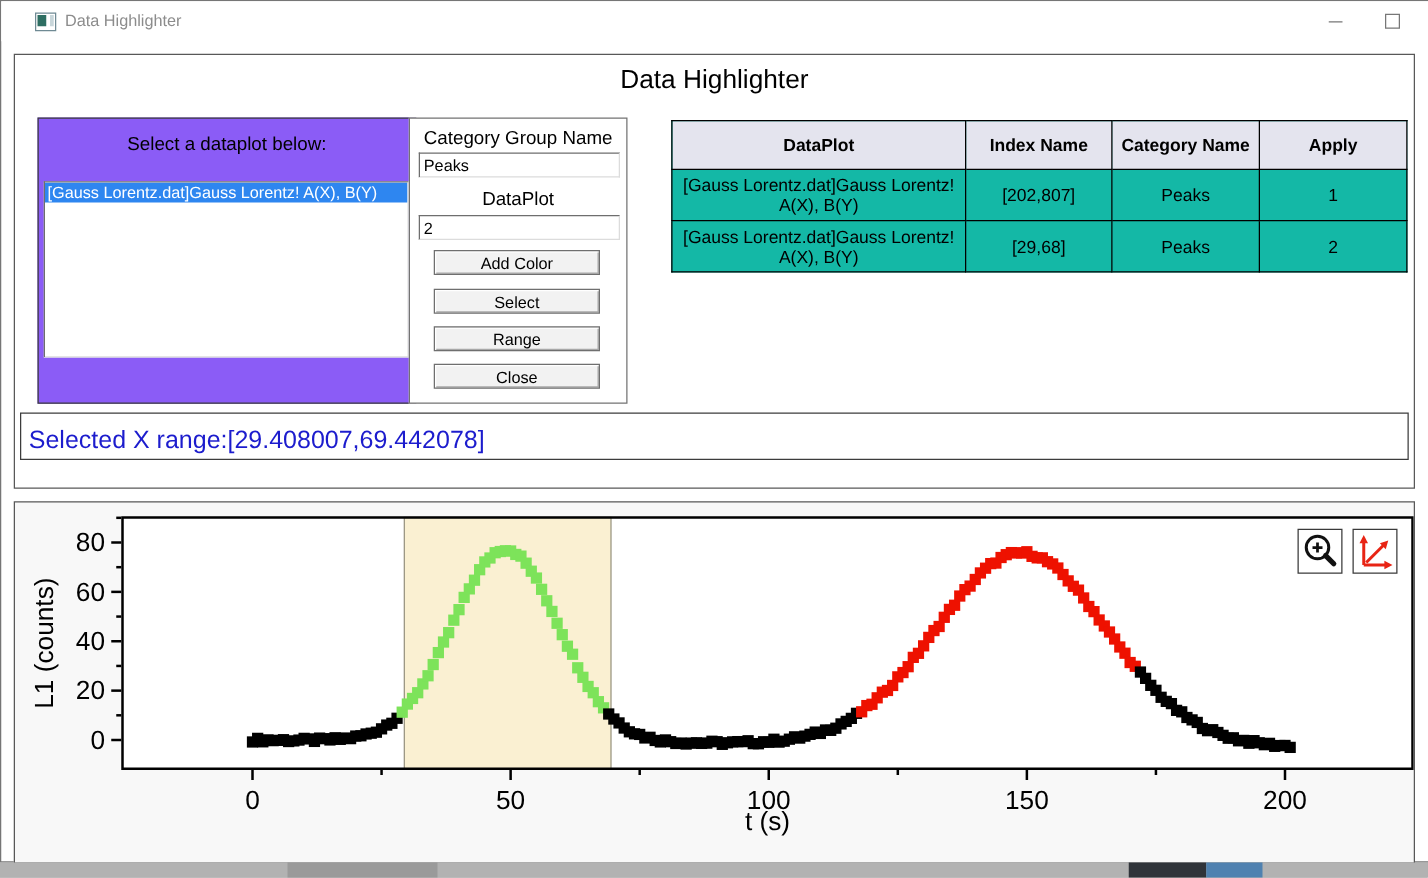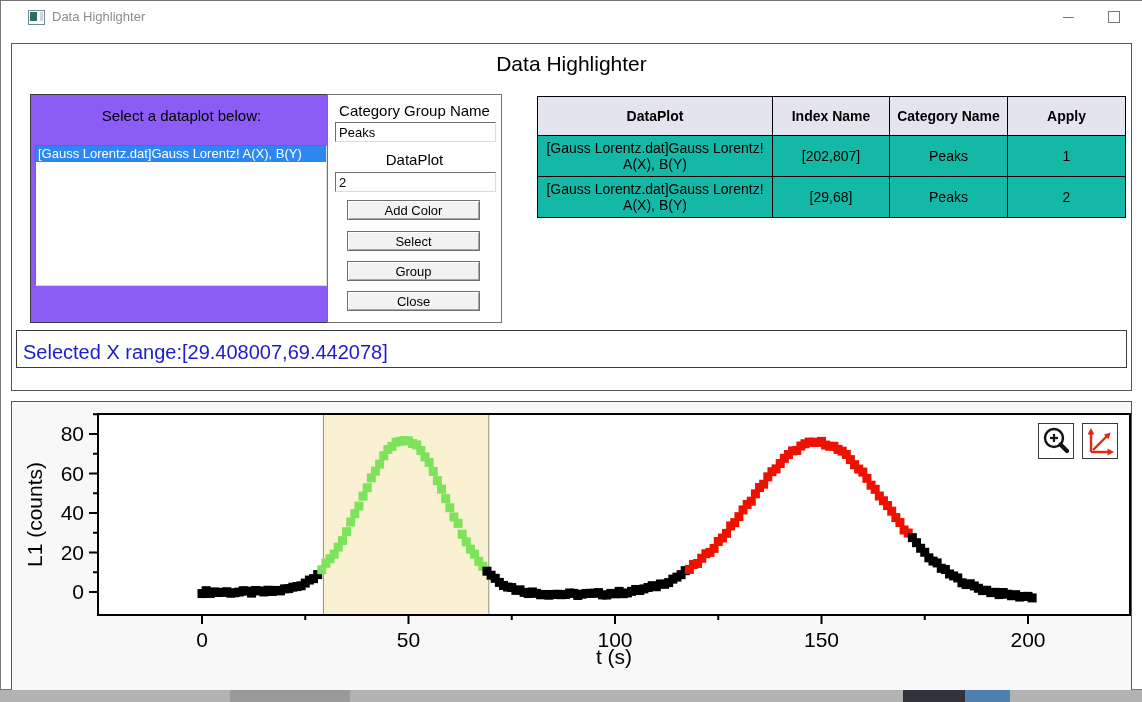--- a/index.html
+++ b/index.html
@@ -93,21 +93,21 @@
     </div>
 
     <div class="cat-panel">
       <div class="cat-label" style="top:7px">Category Group Name</div>
       <input class="cat-input" style="top: 27px;" value="Peaks">
       <div class="cat-label" style="top:56px">DataPlot</div>
       <input class="cat-input" style="top: 77px;" value="2">
       <div id="btn-col">
           <button class="btn" style="top: 105px;">Add Color</button>
           <button class="btn" style="top: 136px;">Select</button>
-          <button class="btn" style="top: 166px;">Group</button>
+          <button class="btn" style="top: 166px;">Range</button>
           <button class="btn" style="top: 196px;">Close</button>
         </div>
     </div>
 
     <table class="result-table">
       <colgroup>
         <col class="col-dataplot">
           <col class="col-index">
           <col class="col-catname">
           <col class="col-group">

